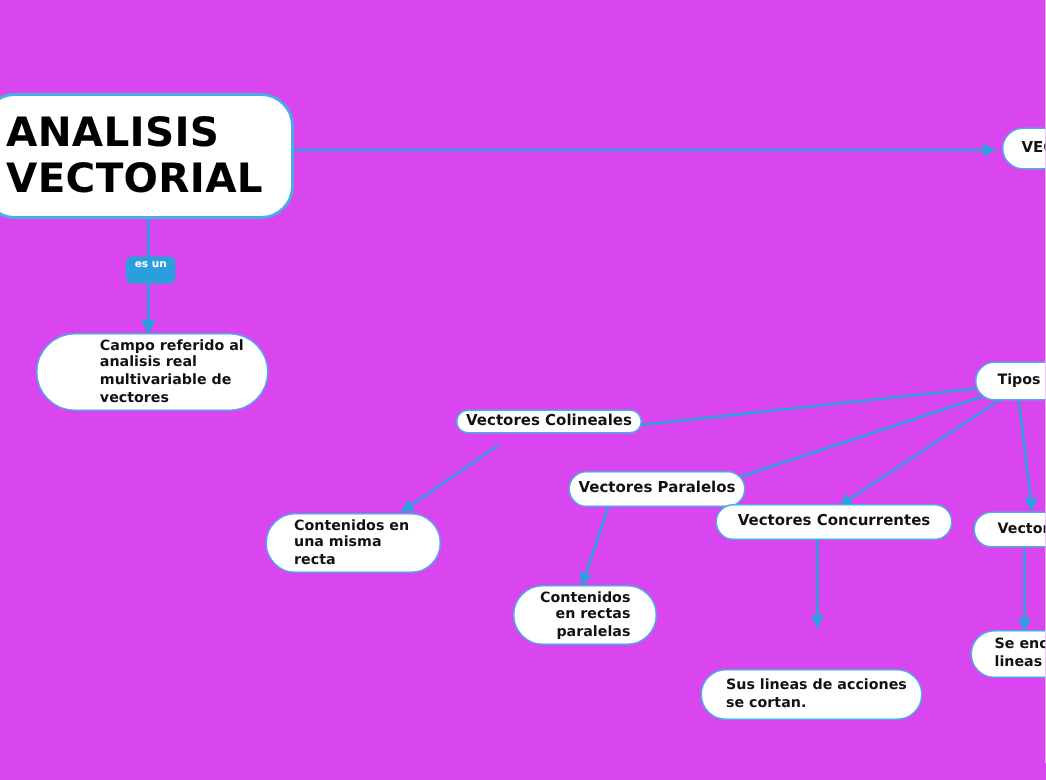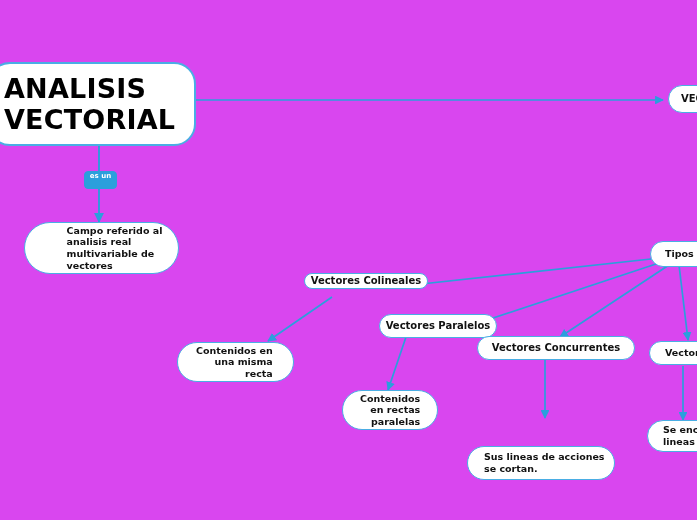--- a/index.html
+++ b/index.html
@@ -149,21 +149,21 @@
   </div>
 
   <div class="node sub center-label" style="left:477px; top:336px; width:158px; height:24px;">
     <span class="txt">Vectores Concurrentes</span>
   </div>
 
   <div class="node sub" style="left:649px; top:341px; width:72px; height:24px; padding-left:15px;">
     <span class="txt">Vectore</span>
   </div>
 
-  <div class="node sub" style="left:177px; top:342px; width:117px; height:40px; padding-left:18px;text-align:right;">
+  <div class="node sub" style="left:177px; top:342px; width:117px; height:40px; padding-left:18px;">
     <span class="txt">Contenidos en
 una misma
 recta</span>
   </div>
 
   <div class="node sub" style="left:342px; top:390px; width:96px; height:40px; padding-left:17px;text-align:right;">
     <span class="txt">Contenidos
 en rectas
 paralelas</span>
   </div>

